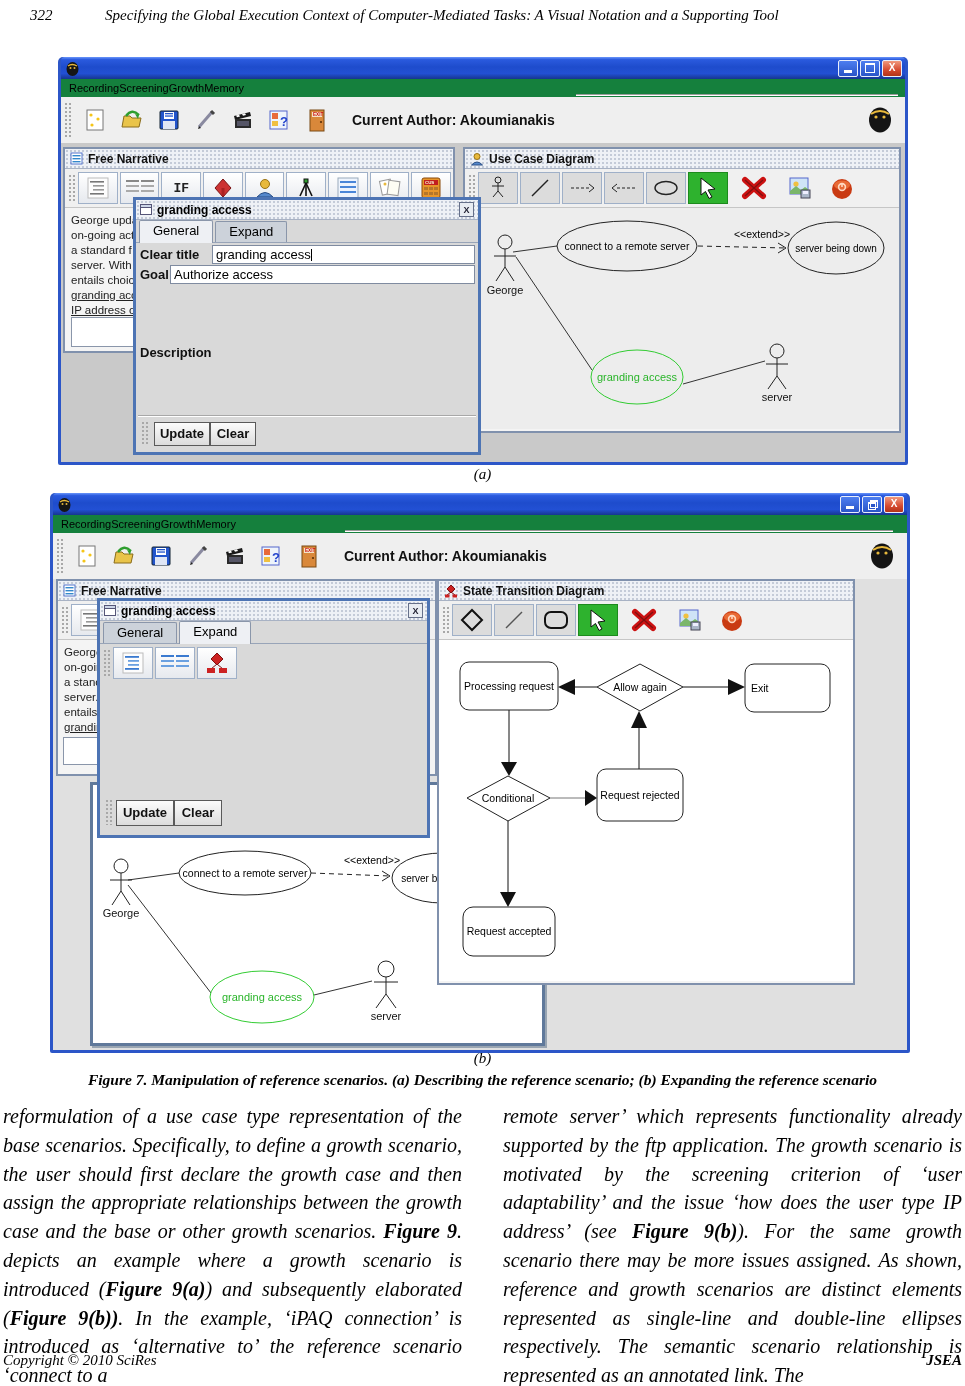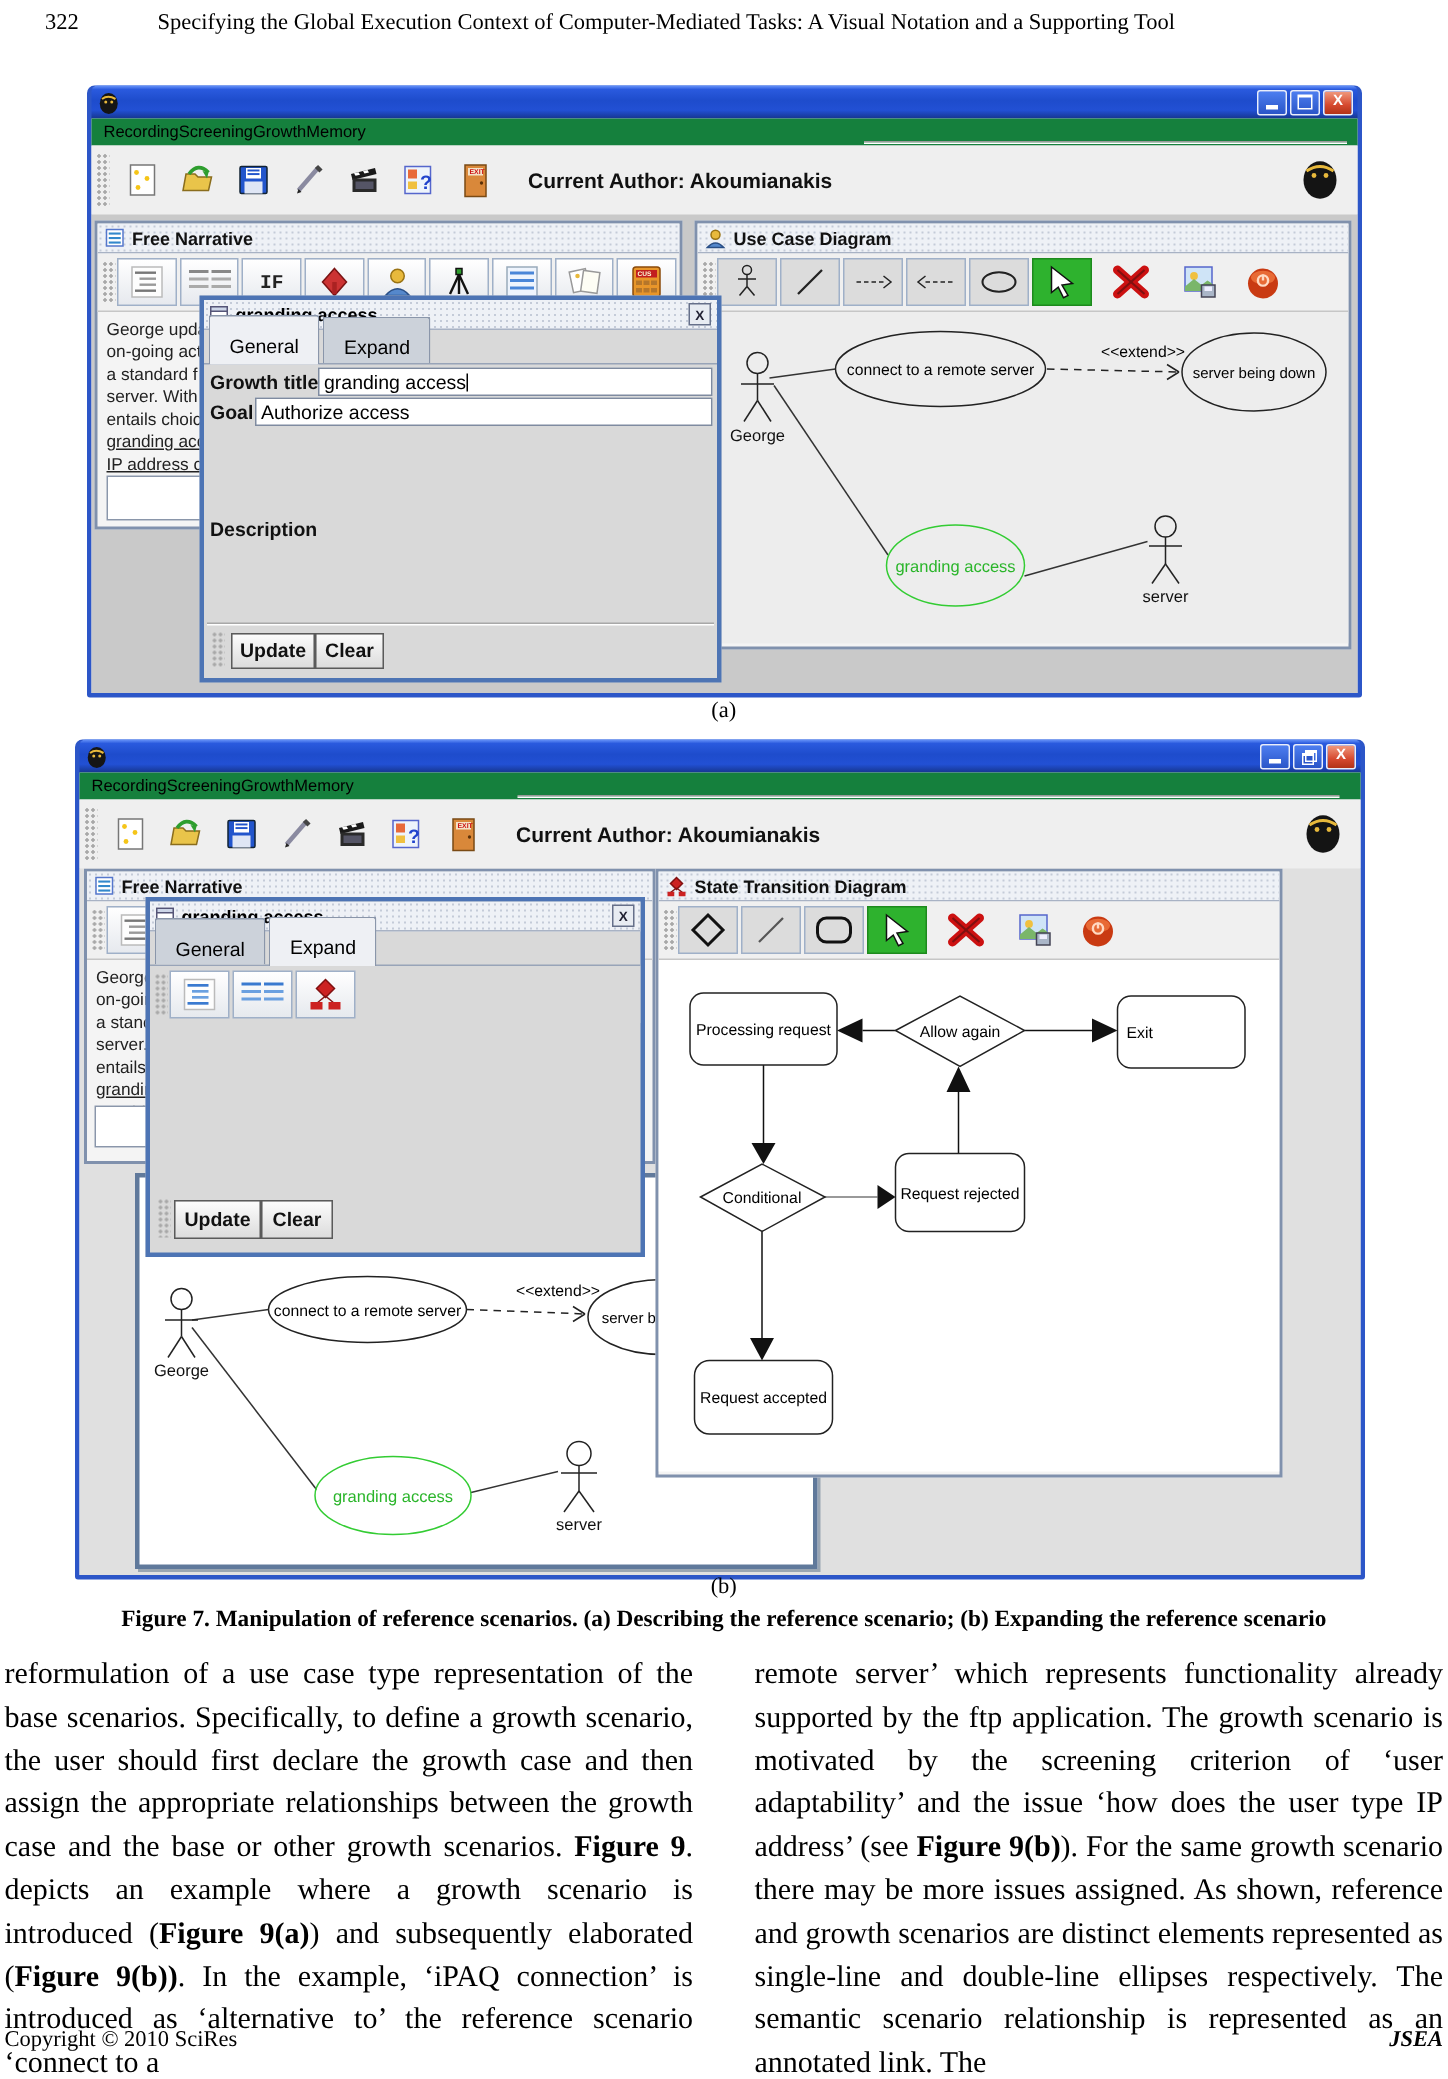--- a/index.html
+++ b/index.html
@@ -1,18 +1,18 @@
 <!DOCTYPE html>
 <html><head>
 <meta charset="utf-8">
 <style>
   html,body{margin:0;padding:0;background:#fff;}
   .page{position:relative;width:965px;height:1386px;background:#fff;overflow:hidden;
         font-family:"Liberation Serif",serif;color:#000;}
-  .abs{position:absolute;}
+  .abs{position:absolute;font-style:italic;}
 
   
   .hdr-num{left:30px;top:7px;font-size:15px;}
   .hdr-title{left:105px;top:7px;font-size:15px;}
   .fig-label{width:965px;text-align:center;font-size:15px;}
   .caption{left:0;width:965px;text-align:center;font-weight:bold;font-size:15.5px;}
   .bodycol{width:459px;text-align:justify;font-size:20px;line-height:1.44;}
   .footer-l{left:3px;top:1352px;font-size:15px;}
   .footer-r{right:3px;top:1352px;font-size:15px;font-weight:bold;font-style:italic;}
 
@@ -65,21 +65,21 @@
   
   .dlg{position:absolute;border:3px solid #4d74b4;background:#d9d9d9;overflow:hidden;}
   .dtitle{height:19px;display:flex;align-items:center;gap:5px;padding:0 4px;
           background-color:#eef1f6;background-image:radial-gradient(#c4cbd8 .8px,transparent 1px);
           background-size:4px 4px;border-bottom:1px solid #a8b2c4;
           font:bold 12px "Liberation Sans",sans-serif;}
   .dclose{width:13px;height:13px;border:1px solid #66708a;background:#e8ecf2;margin-left:auto;
           display:flex;align-items:center;justify-content:center;
           font:bold 9px "Liberation Sans",sans-serif;color:#223;}
   .tabs{display:flex;height:22px;align-items:flex-end;padding-left:3px;border-bottom:1px solid #98a4b8;}
-  .tab{padding:12px 13px 3px;border:1px solid #8a96aa;border-bottom:none;background:#ccd2da;
+  .tab{padding:2px 13px 3px;border:1px solid #8a96aa;border-bottom:none;background:#ccd2da;
        font:13px "Liberation Sans",sans-serif;margin-right:2px;border-radius:2px 2px 0 0;}
   .tab.sel{background:#eef0f4;position:relative;top:1px;padding-bottom:5px;}
   .dlabel{position:absolute;font:bold 13px "Liberation Sans",sans-serif;color:#111;}
   .finput{position:absolute;background:#fff;border:1px solid #7f8ba0;
           font:13px/17px "Liberation Sans",sans-serif;padding:0 3px;white-space:nowrap;overflow:hidden;}
   .caret{display:inline-block;width:1px;height:12px;background:#000;vertical-align:-2px;}
   .dsep{position:absolute;height:0;border-top:1px solid #a8a8a8;border-bottom:1px solid #fff;}
   .btn{position:absolute;border:1px solid #5a5a5a;background:linear-gradient(#fcfcfc,#dcdcdc);
        font:600 13px/21px "Liberation Sans",sans-serif;text-align:center;color:#111;}
   .griph{position:absolute;width:9px;background-image:radial-gradient(#a8a8a8 1px,transparent 1.3px);
@@ -419,21 +419,21 @@
                 <rect x="0.5" y="0.5" width="11" height="3" fill="#cdd6e8" stroke="#557"></rect>
               </svg>
             <span>granding access</span>
             <span class="dclose">X</span>
           </div>
           <div class="tabs">
             <span class="tab sel">General</span>
             <span class="tab">Expand</span>
           </div>
           <div style="position:relative;height:205px;">
-            <span class="dlabel" style="left:4px;top:4px;">Growth title</span>
+            <span class="dlabel" style="left:4px;top:4px;">Clear title</span>
             <span class="finput" style="left:76px;top:2px;right:3px;height:17px;"><span>granding access</span><span class="caret"></span></span>
             <span class="dlabel" style="left:4px;top:24px;">Goal</span>
             <span class="finput" style="left:34px;top:22px;right:3px;height:17px;"><span>Authorize access</span></span>
             <span class="dlabel" style="left:4px;top:102px;">Description</span>
             <span class="dsep" style="left:2px;right:2px;top:172px;"></span>
             <span class="griph" style="left:5px;top:178px;height:24px;"></span>
             <span class="btn" style="left:18px;top:179px;width:54px;height:22px;">Update</span>
             <span class="btn" style="left:74px;top:179px;width:44px;height:22px;">Clear</span>
           </div>
         </div>

